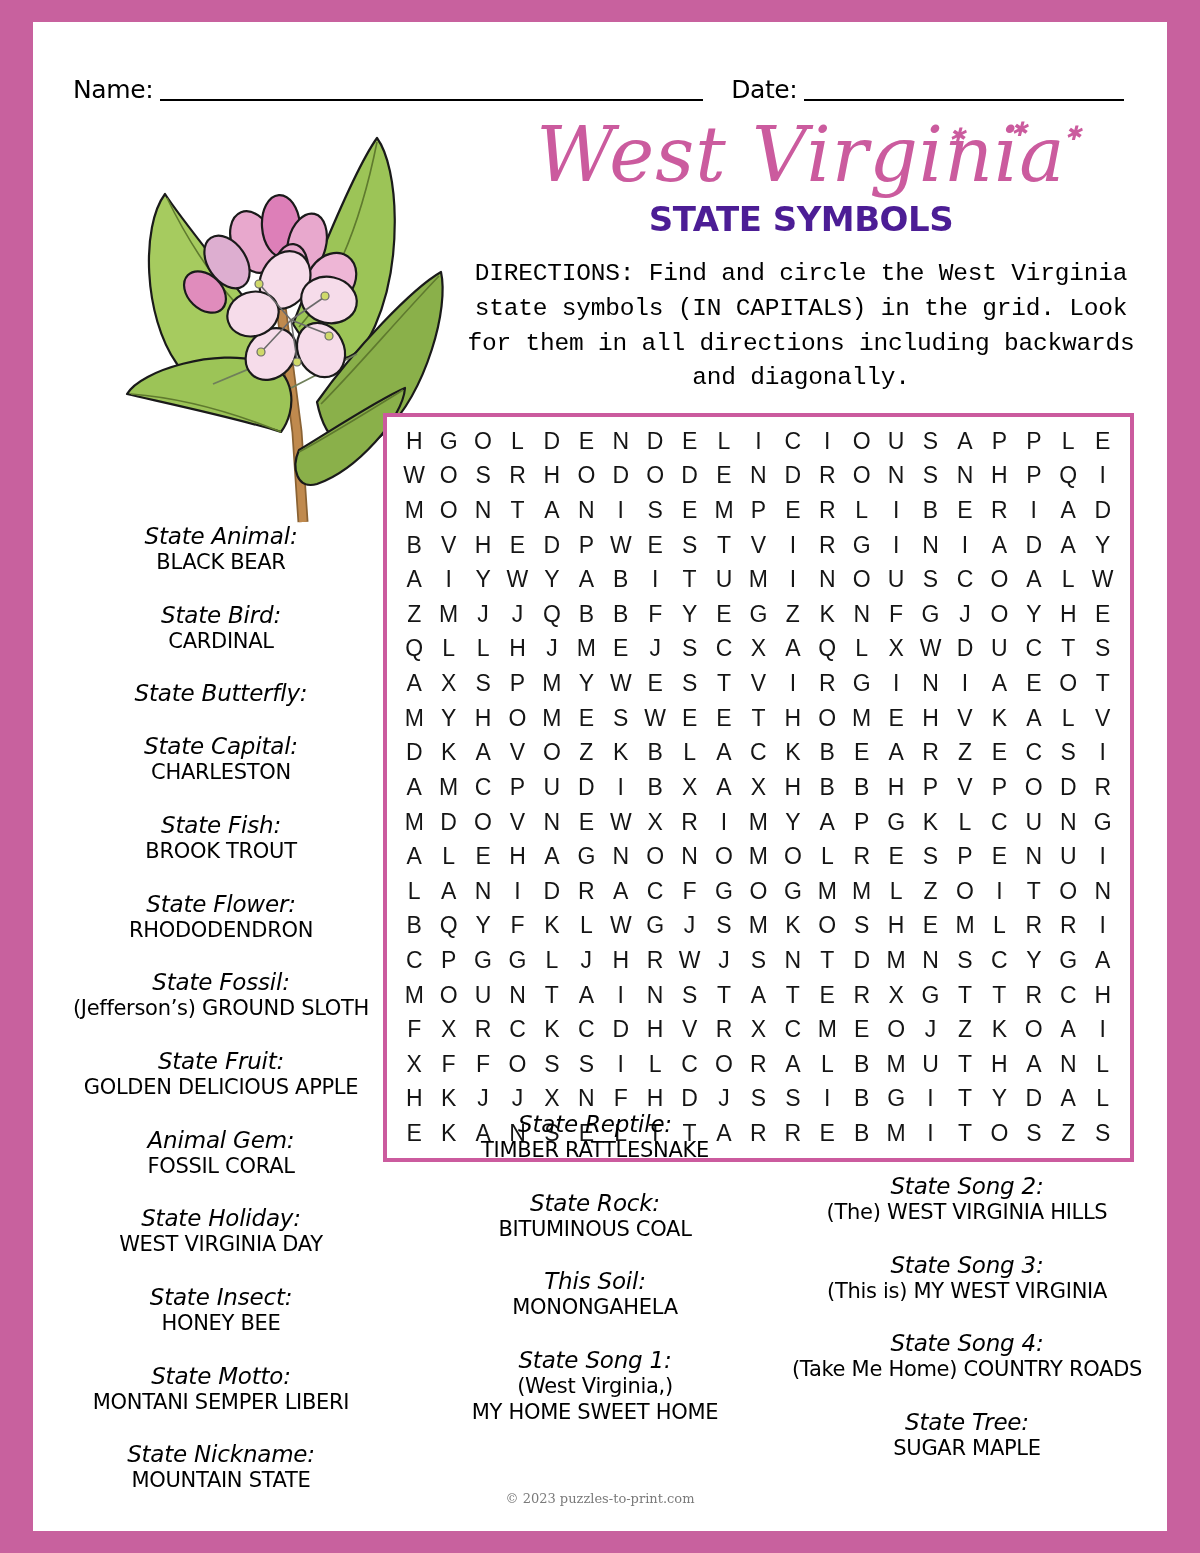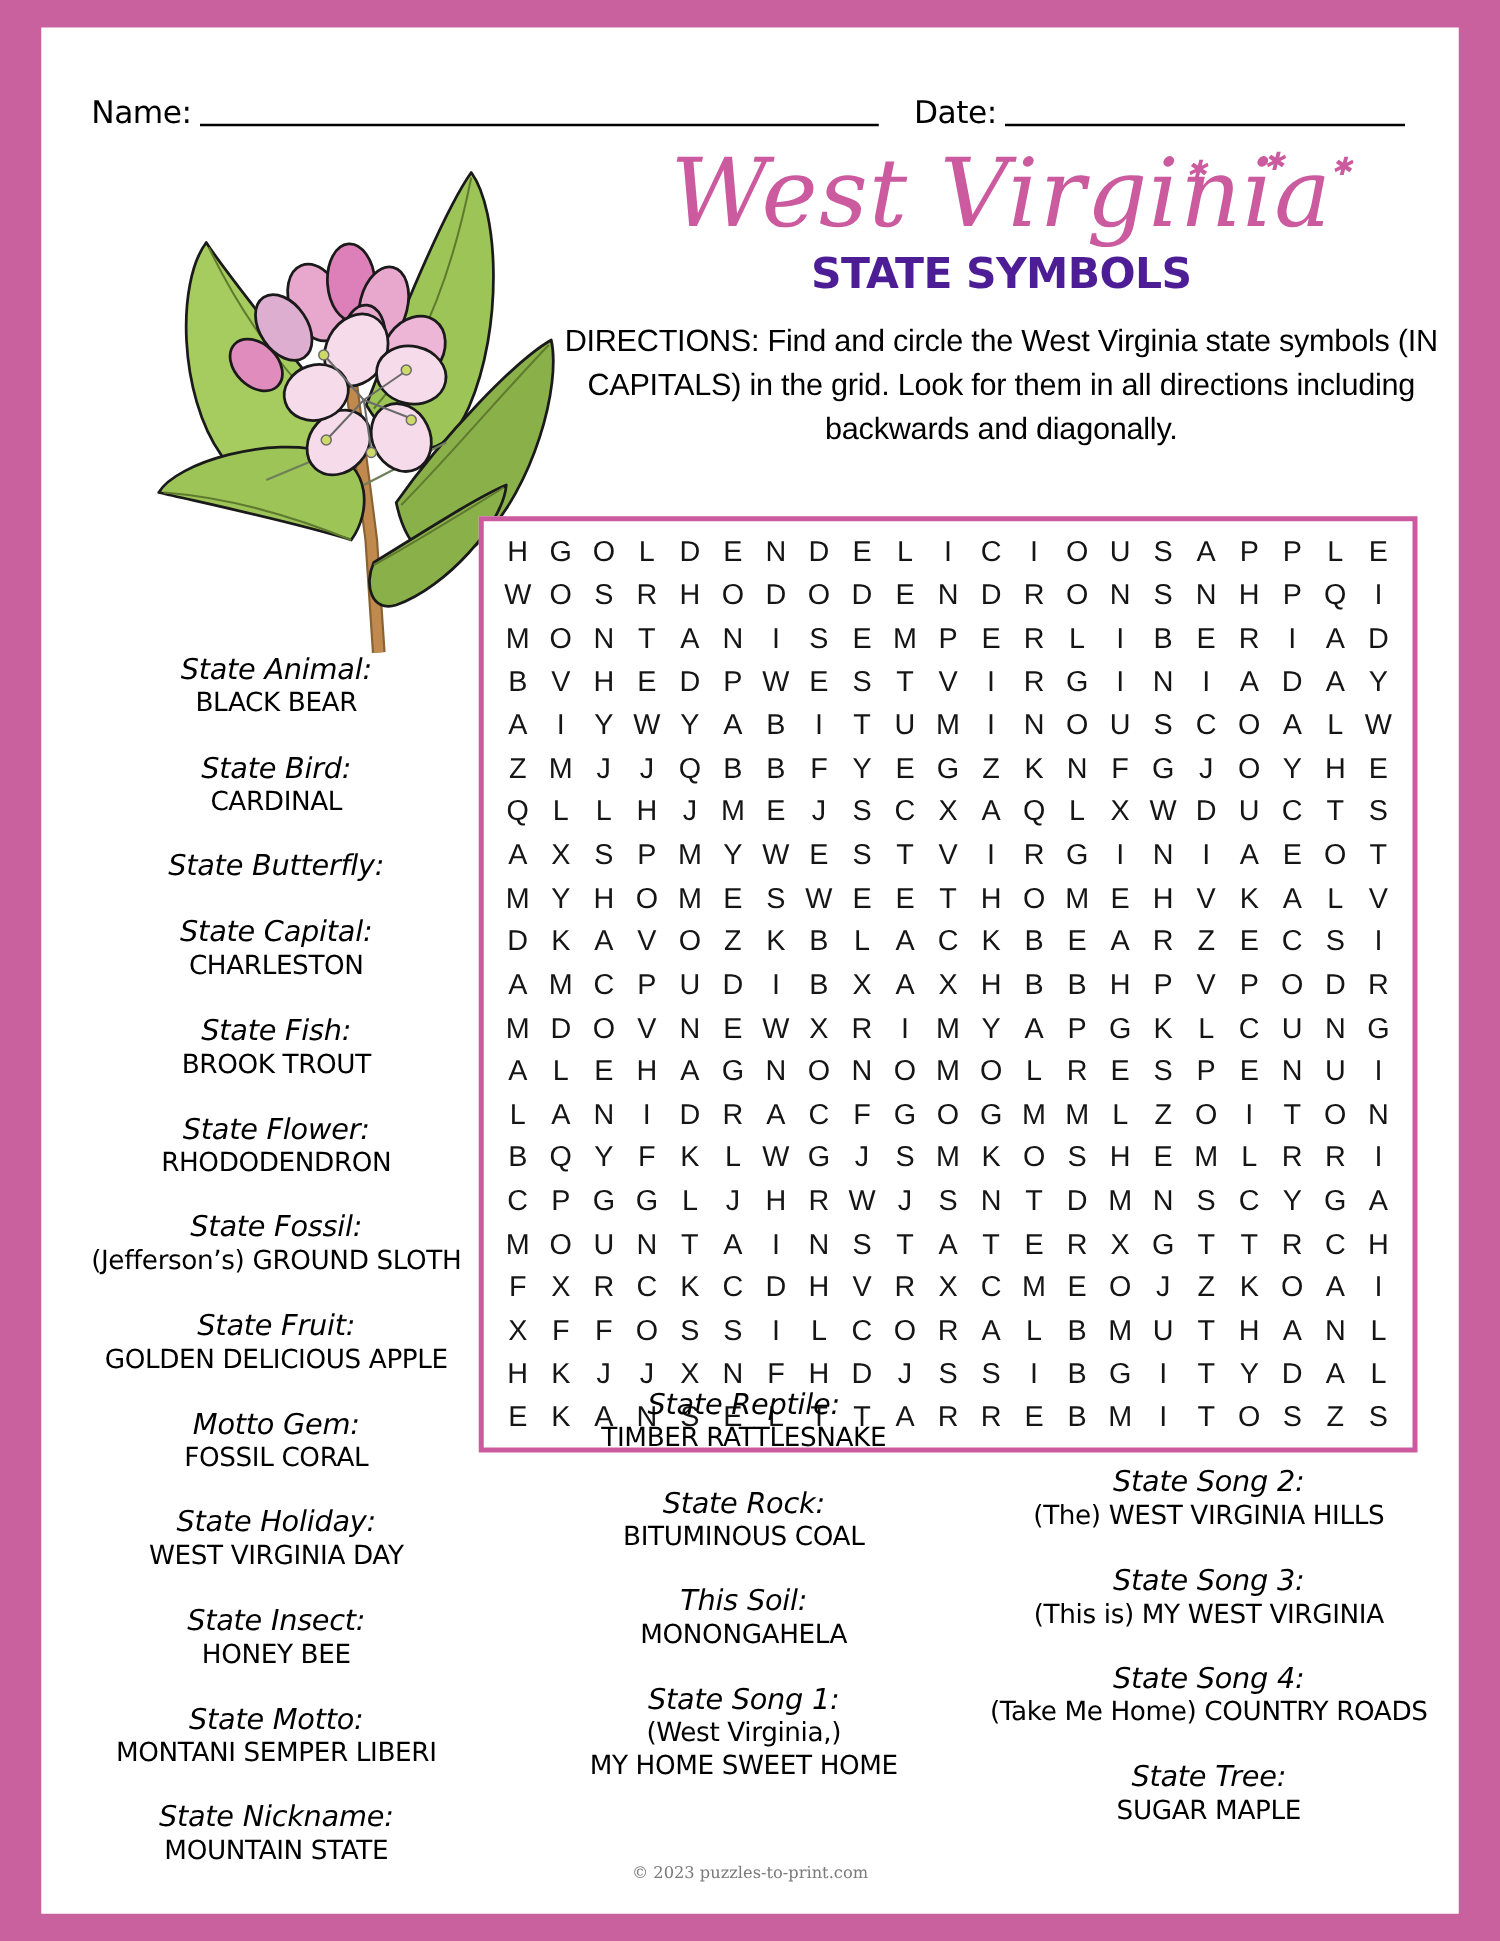--- a/index.html
+++ b/index.html
@@ -91,21 +91,21 @@
     font-family: "DejaVu Sans", sans-serif;
     font-weight: bold;
     font-size: 34px;
     color: #4c1d95;
     letter-spacing: -0.5px;
     margin-top: 6px;
     position: relative;
     left: -22px;
   }
   .directions {
-    font-family: Liberation Sans, sans-serif;
+    font-family: Liberation Mono, monospace;
     font-size: 24.5px;
     color: #000;
     line-height: 1.42;
     margin-top: 18px;
     position: relative;
     left: -22px;
     letter-spacing: -0.2px;
   }
 
   
@@ -792,21 +792,21 @@
         </div>
         <div class="sym-entry">
           <div class="sym-label">State Fossil:</div>
           <div class="sym-value">(Jefferson’s) GROUND SLOTH</div>
         </div>
         <div class="sym-entry">
           <div class="sym-label">State Fruit:</div>
           <div class="sym-value">GOLDEN DELICIOUS APPLE</div>
         </div>
         <div class="sym-entry">
-          <div class="sym-label">Motto Gem:</div>
+          <div class="sym-label">Animal Gem:</div>
           <div class="sym-value">FOSSIL CORAL</div>
         </div>
         <div class="sym-entry">
           <div class="sym-label">State Holiday:</div>
           <div class="sym-value">WEST VIRGINIA DAY</div>
         </div>
         <div class="sym-entry">
           <div class="sym-label">State Insect:</div>
           <div class="sym-value">HONEY BEE</div>
         </div>

